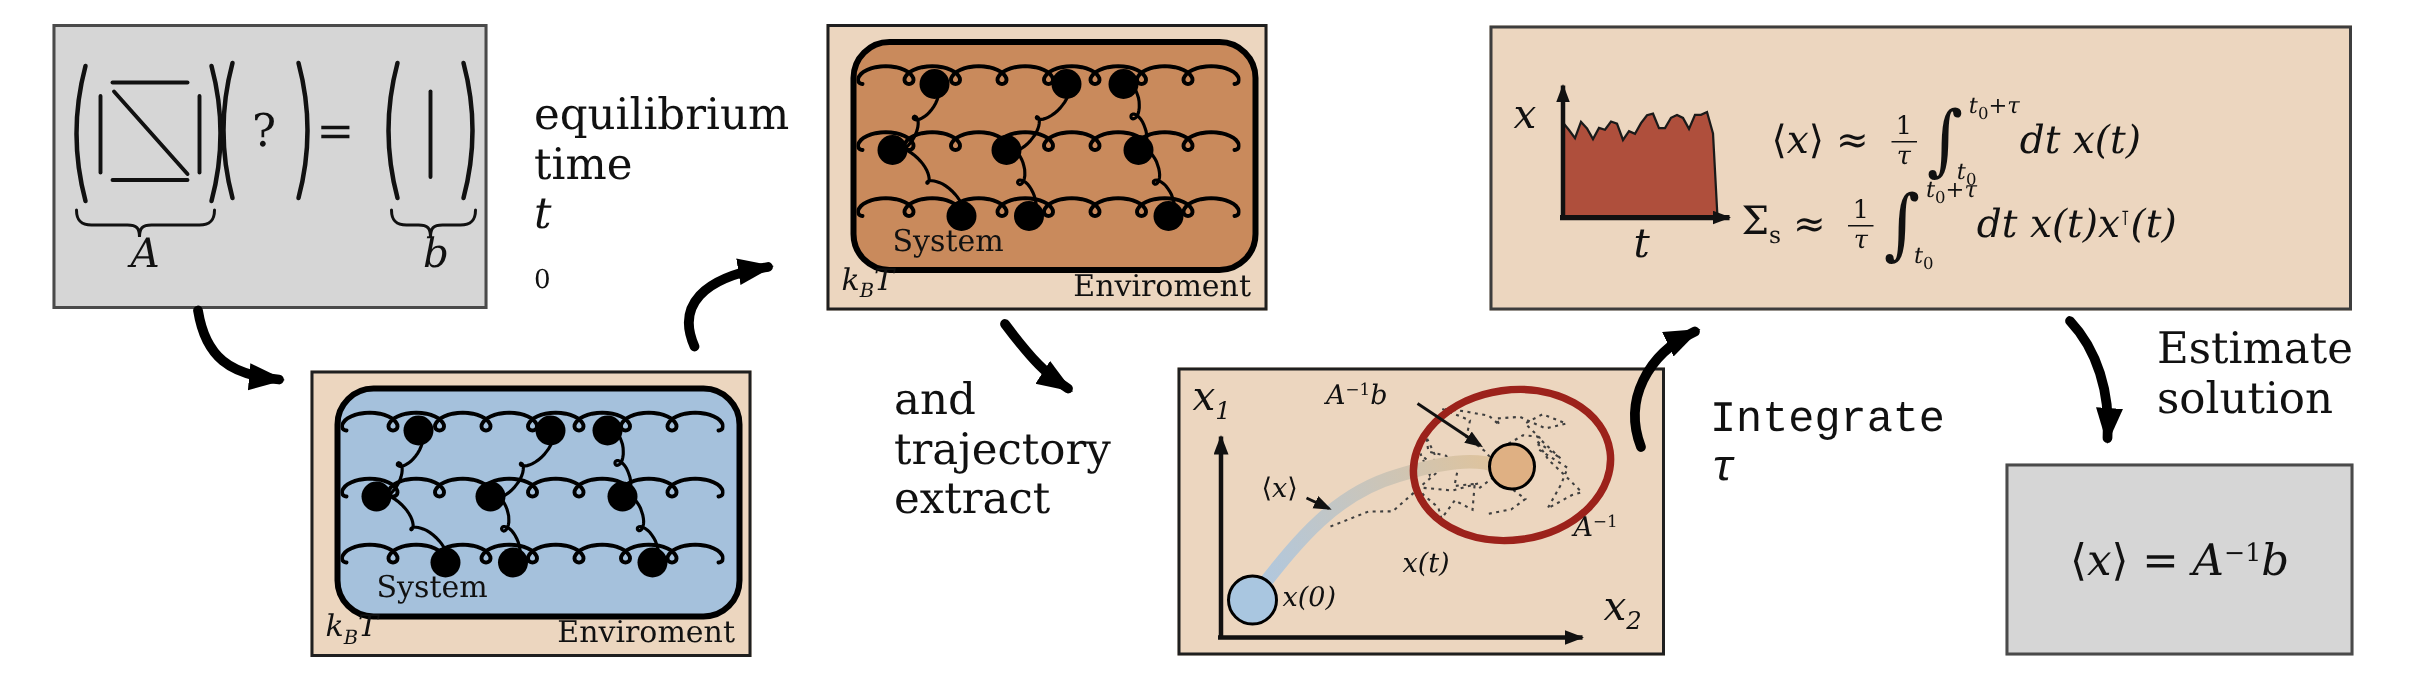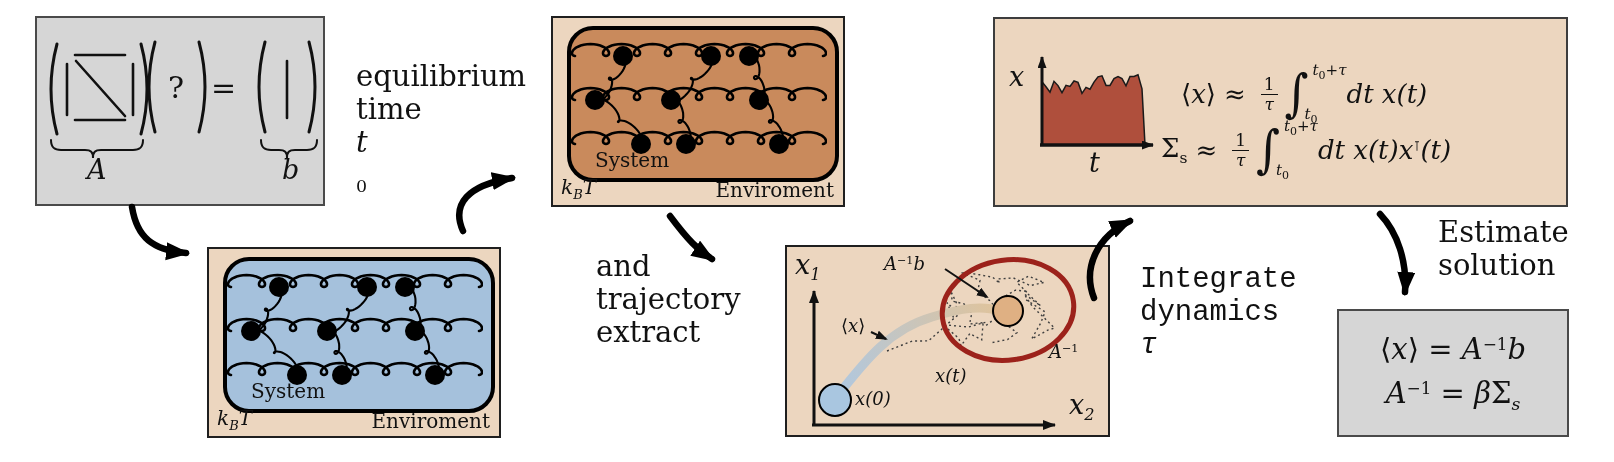--- a/index.html
+++ b/index.html
@@ -234,42 +234,36 @@
           <span class="top"><span class="mi">t</span><sub>0</sub><span class="mi">+τ</span></span>
           <span class="bot"><span class="mi">t</span><sub>0</sub></span>
         </span>
       </span>
       <span><span class="mi">dt x(t)x</span><span class="tsup">⊺</span><span class="mi">(t)</span></span>
     </div>
   </div>
 
   <div class="steplabel" style="left:1140px;top:263px;font-family:Liberation Mono, monospace;">
     <span>Integrate</span>
-    <span>dynamics</span>
     <span>
         <span class="mi">τ</span>
       </span>
   </div>
 
   <div class="steplabel" style="left:1438px;top:216px;">
     <span>Estimate</span>
     <span>solution</span>
   </div>
 
   <div class="box graybox" id="result-box" style="left:1337px;top:309px;width:232px;height:128px;">
     <div id="result-eqs">
       <div class="req">
         <span>⟨</span><span class="mi">x</span><span>⟩</span>
         <span>=</span>
         <span class="mi">A</span><span class="sup">−1</span><span class="mi">b</span>
-      </div>
-      <div class="req">
-        <span class="mi">A</span><span class="sup">−1</span>
-        <span>=</span>
-        <span class="mi">β</span><span>Σ</span><sub class="m0 mi">s</sub>
       </div>
     </div>
   </div>
 
   <svg class="overlay" width="1614" height="462" viewBox="0 0 1614 462">
     <defs>
       <marker id="bigah" markerUnits="userSpaceOnUse" markerWidth="28" markerHeight="22" refX="20" refY="9" orient="auto">
           <path d="M0,0 L24,9 L0,18 Z" fill="#000"></path>
         </marker>
     </defs>

